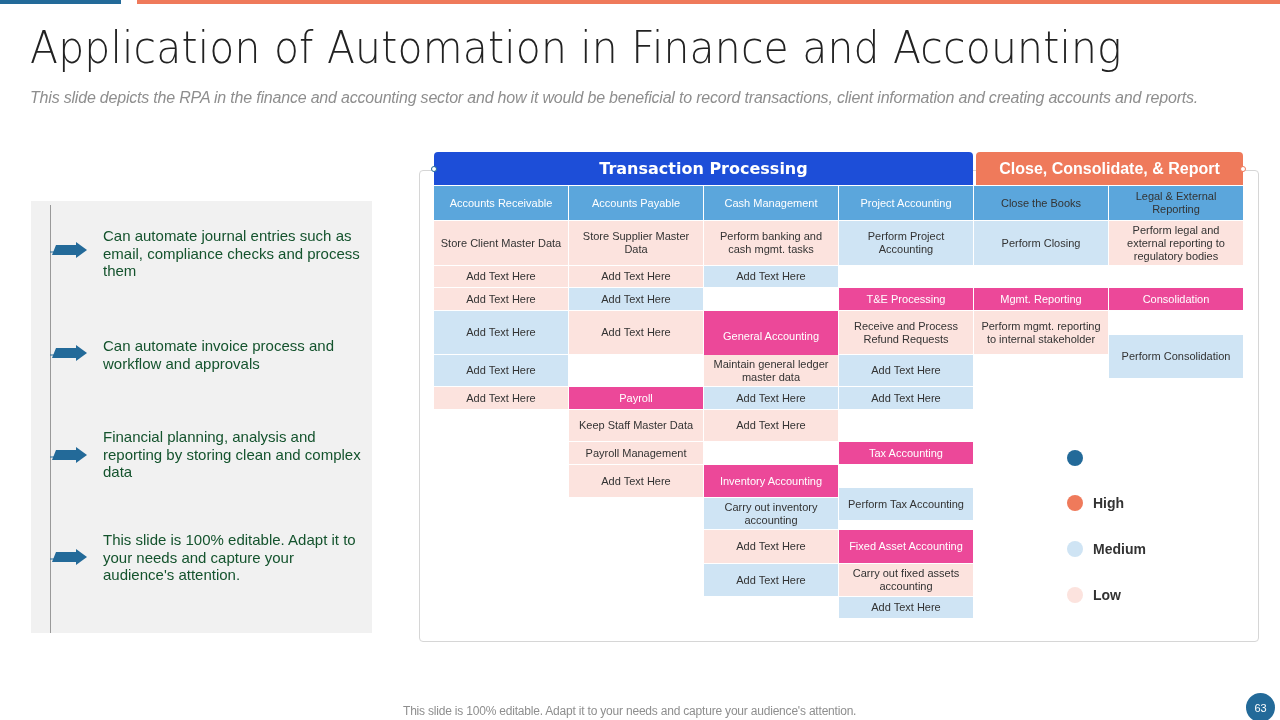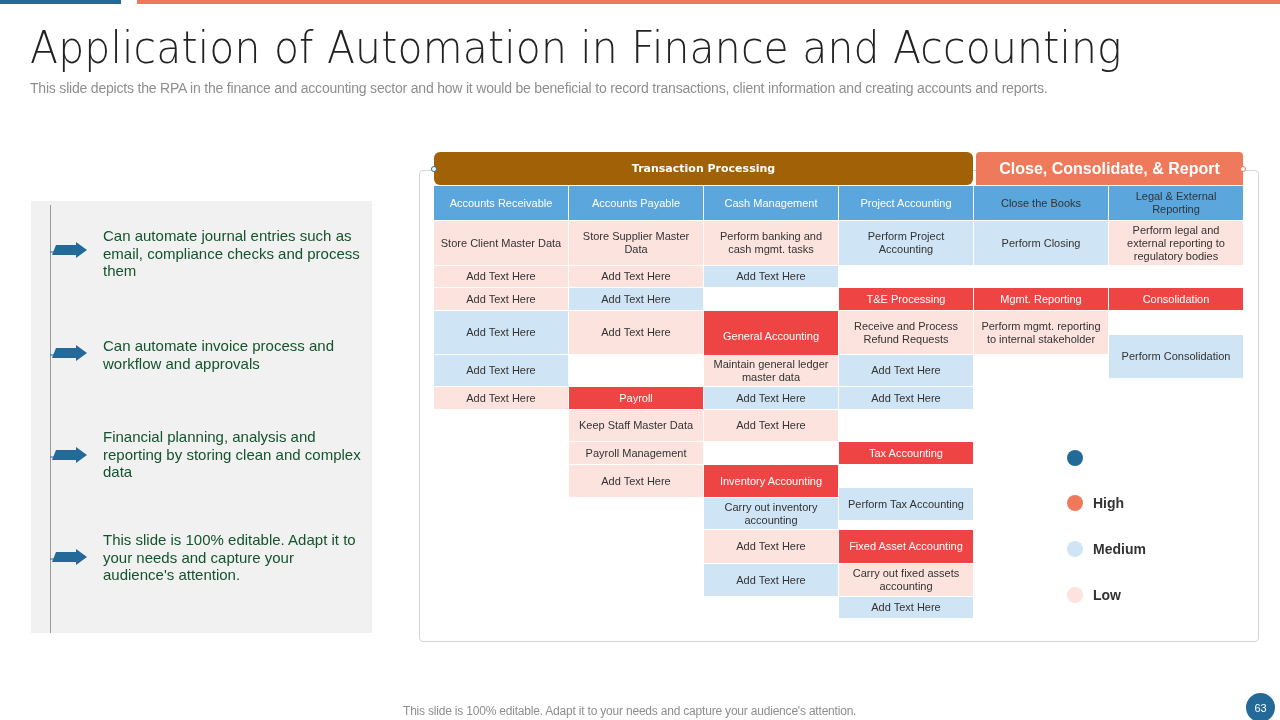--- a/index.html
+++ b/index.html
@@ -4,41 +4,41 @@
 <style>
   * { box-sizing: border-box; margin: 0; padding: 0; }
   html, body { width: 1280px; height: 720px; background: #ffffff; overflow: hidden; }
   body { position: relative; font-family: "Liberation Sans", sans-serif; color: #333; }
 
   .topbar-blue { position: absolute; left: 0; top: 0; width: 121px; height: 4px; background: #236a99; }
   .topbar-orange { position: absolute; left: 137px; top: 0; width: 1143px; height: 4px; background: #ef7a5b; }
 
   .title { position: absolute; left: 30px; top: 22px; font-family: "DejaVu Sans", sans-serif; font-weight: 300;
            font-size: 44px; color: #222; letter-spacing: 0.2px; white-space: nowrap; transform: scaleX(0.93); transform-origin: left; }
-  .subtitle { position: absolute; left: 30px; top: 80px; font-size: 14px; color: #8e8e8e; white-space: nowrap; letter-spacing: -0.2px; }
+  .subtitle { position: absolute; left: 30px; top: 89px; font-size: 16px; color: #8e8e8e; white-space: nowrap; letter-spacing: -0.2px; font-style: italic; }
 
   .left-panel { position: absolute; left: 31px; top: 201px; width: 341px; height: 432px; background: #f1f1f1; }
   .left-line { position: absolute; left: 50px; top: 205px; width: 1px; height: 428px; background: #999; }
   .bullet { position: absolute; left: 50px; width: 320px; }
   .bullet .arrow { position: absolute; left: 0; top: 0; width: 40px; height: 22px; }
   .bullet .text { position: absolute; left: 53px; top: 0; width: 260px; font-size: 15px; line-height: 17.5px; color: #14532d; }
 
   .frame { position: absolute; left: 419px; top: 170px; width: 840px; height: 472px; border: 1px solid #d6d6d6; border-radius: 4px; }
 
   .band { position: absolute; top: 152px; height: 33px; color: #fff; font-weight: bold; font-size: 16px;
           display: flex; align-items: center; justify-content: center; border-radius: 4px 4px 0 0; }
-  .band-tp { left: 434px; width: 539px; background: #a16207; font-family: "DejaVu Sans", sans-serif; font-size: 11px; border-radius: 6px; }
+  .band-tp { left: 434px; width: 539px; background: #1d4ed8; font-family: "DejaVu Sans", sans-serif; font-size: 16px; }
   .band-ccr { left: 976px; width: 267px; background: #ef7a5b; }
   .dot { position: absolute; width: 6px; height: 6px; border-radius: 50%; background: #fff; }
 
   .cell { position: absolute; display: flex; align-items: center; justify-content: center; text-align: center;
           font-size: 11px; line-height: 13px; padding: 0 6px; color: #333; }
   .hdr { background: #5ba6dc; color: #fff; }
   .hdr.dark { color: #333; }
-  .hi { background: #ef4444; color: #fff; }
+  .hi { background: #ec4899; color: #fff; }
   .med { background: #cfe4f4; }
   .low { background: #fce3de; }
 
   .legend-item { position: absolute; left: 1067px; display: flex; align-items: center; }
   .legend-dot { width: 16px; height: 16px; border-radius: 50%; }
   .legend-label { margin-left: 10px; font-weight: bold; font-size: 14px; color: #333; }
 
   .footer-text { position: absolute; left: 403px; top: 704px; font-size: 12px; color: #8e8e8e; white-space: nowrap; letter-spacing: -0.2px; }
   .page-num { position: absolute; left: 1246px; top: 693px; width: 29px; height: 29px; border-radius: 50%; background: #236a99;
               color: #fff; font-size: 11px; display: flex; align-items: center; justify-content: center; }

